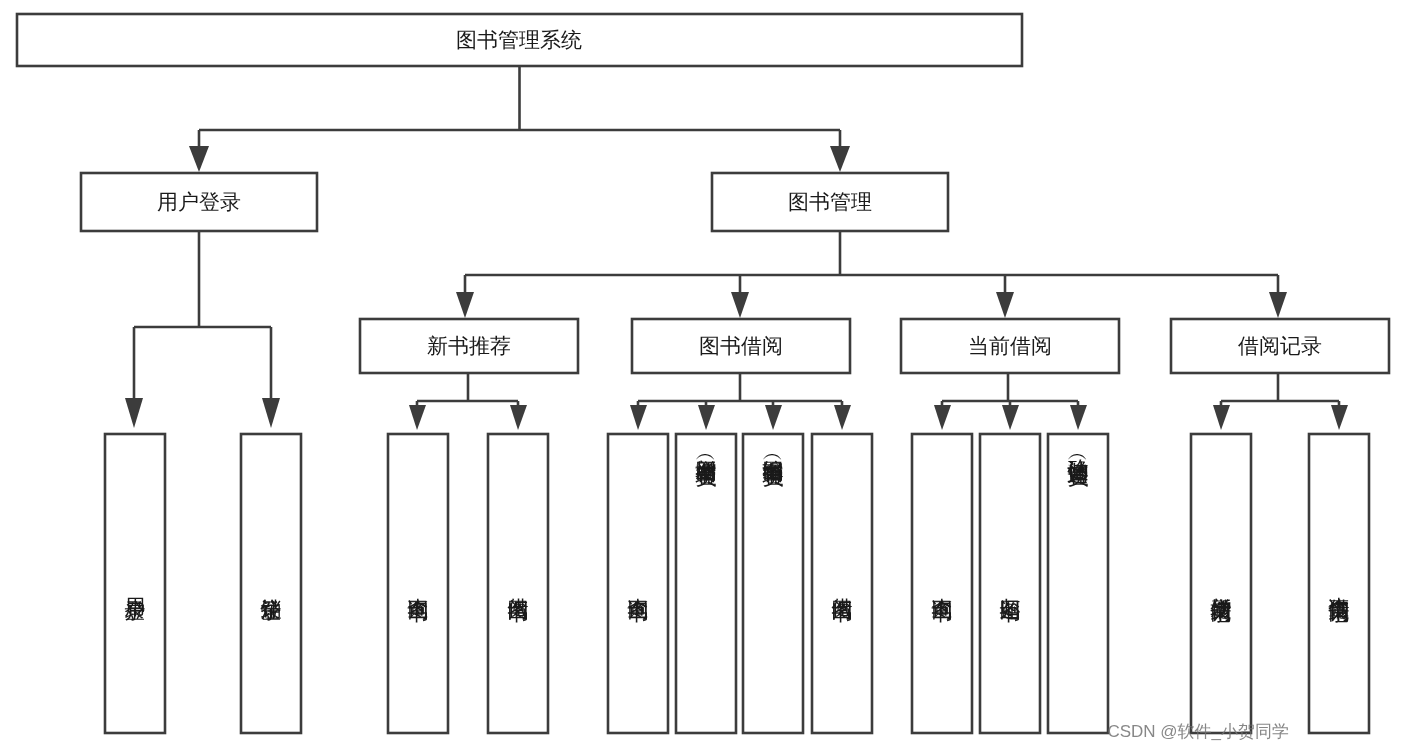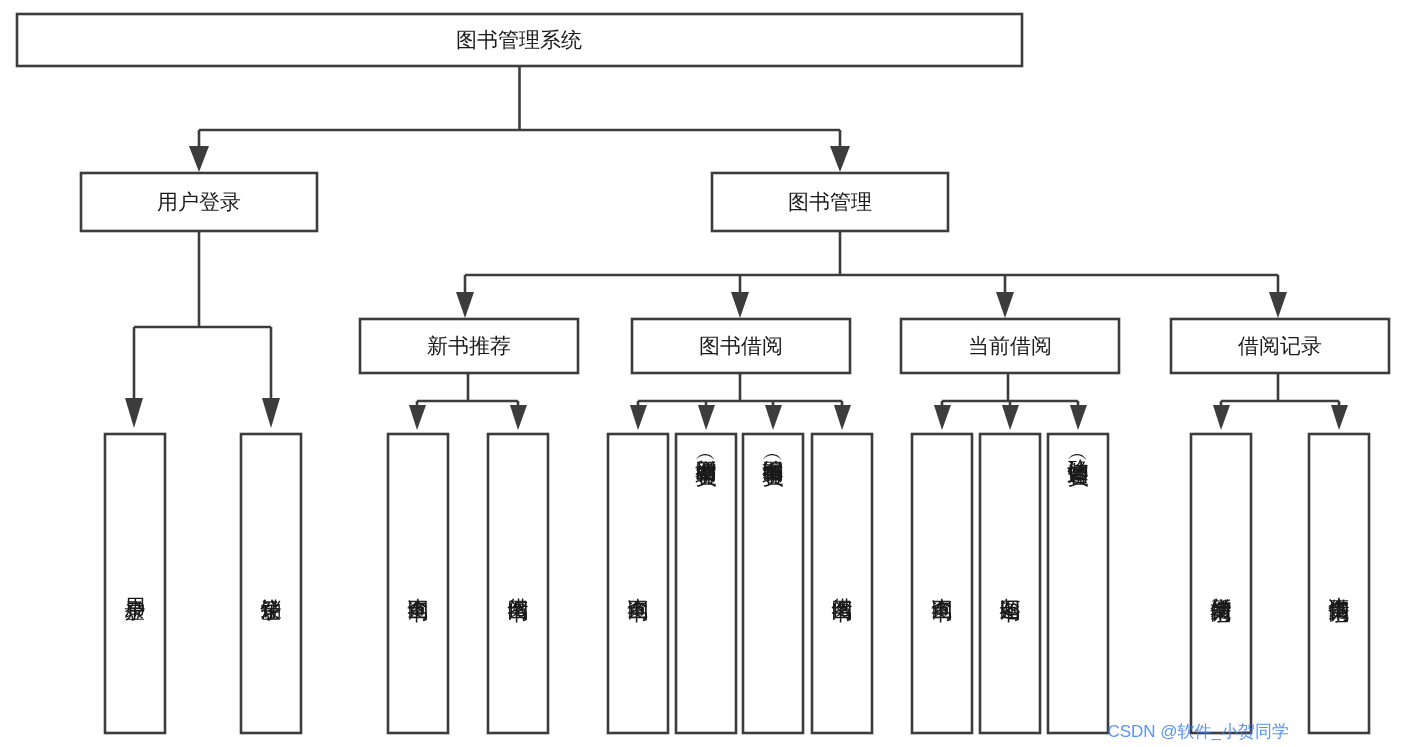--- a/index.html
+++ b/index.html
@@ -68,21 +68,21 @@
     letter-spacing: 0.06em;
     white-space: nowrap;
     text-align: center;
   }
   .watermark {
     position: absolute;
     right: 8px;
     bottom: 4px;
     font-family: "Liberation Sans", "DejaVu Sans", sans-serif;
     font-size: 17px;
-    color: #3b82f6;
+    color: #737373;
     opacity: 0.85;
     white-space: nowrap;
     pointer-events: none;
   }
 </style>
 </head>
 <body>
 
 <div id="diagram-root">
 

